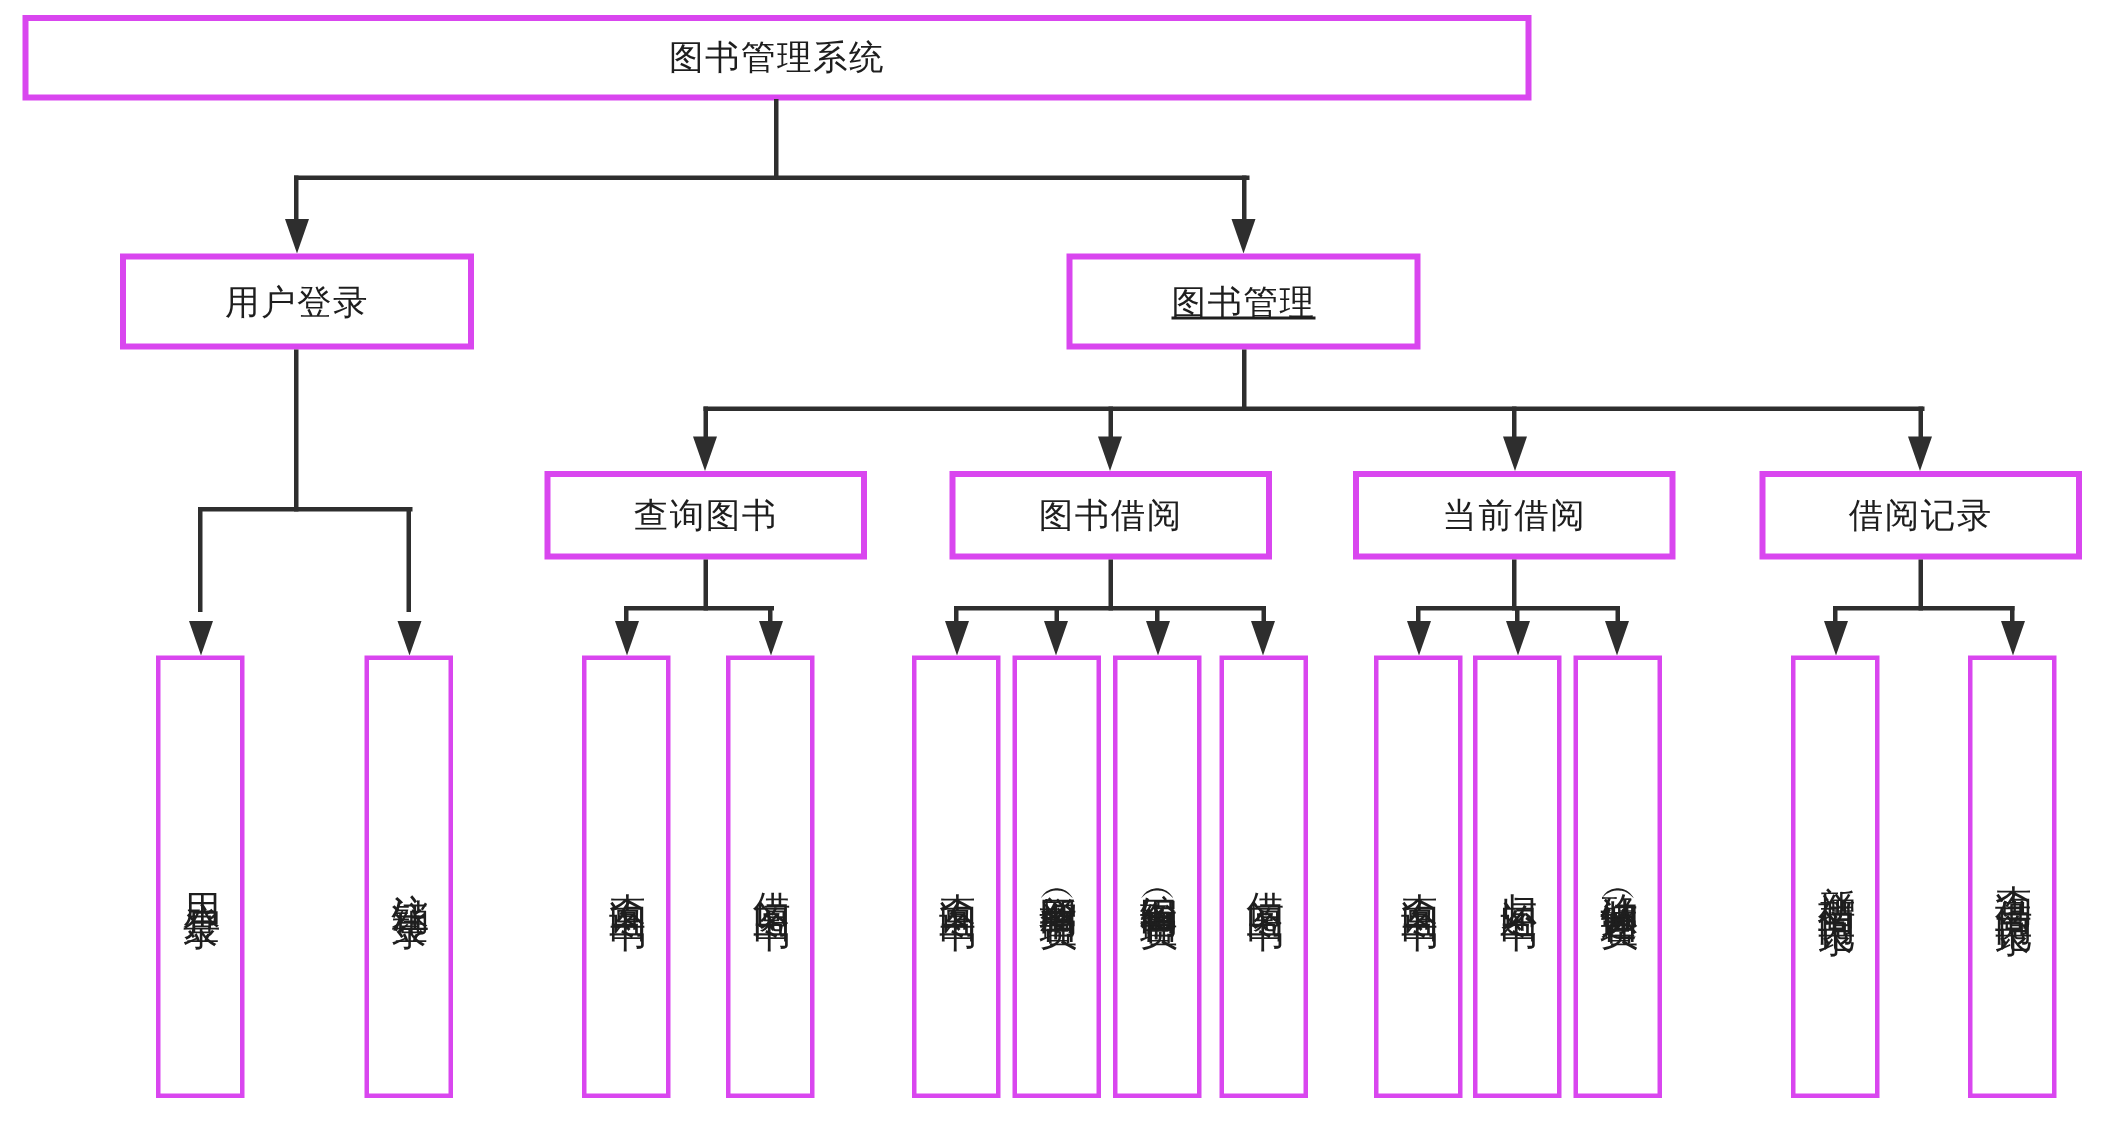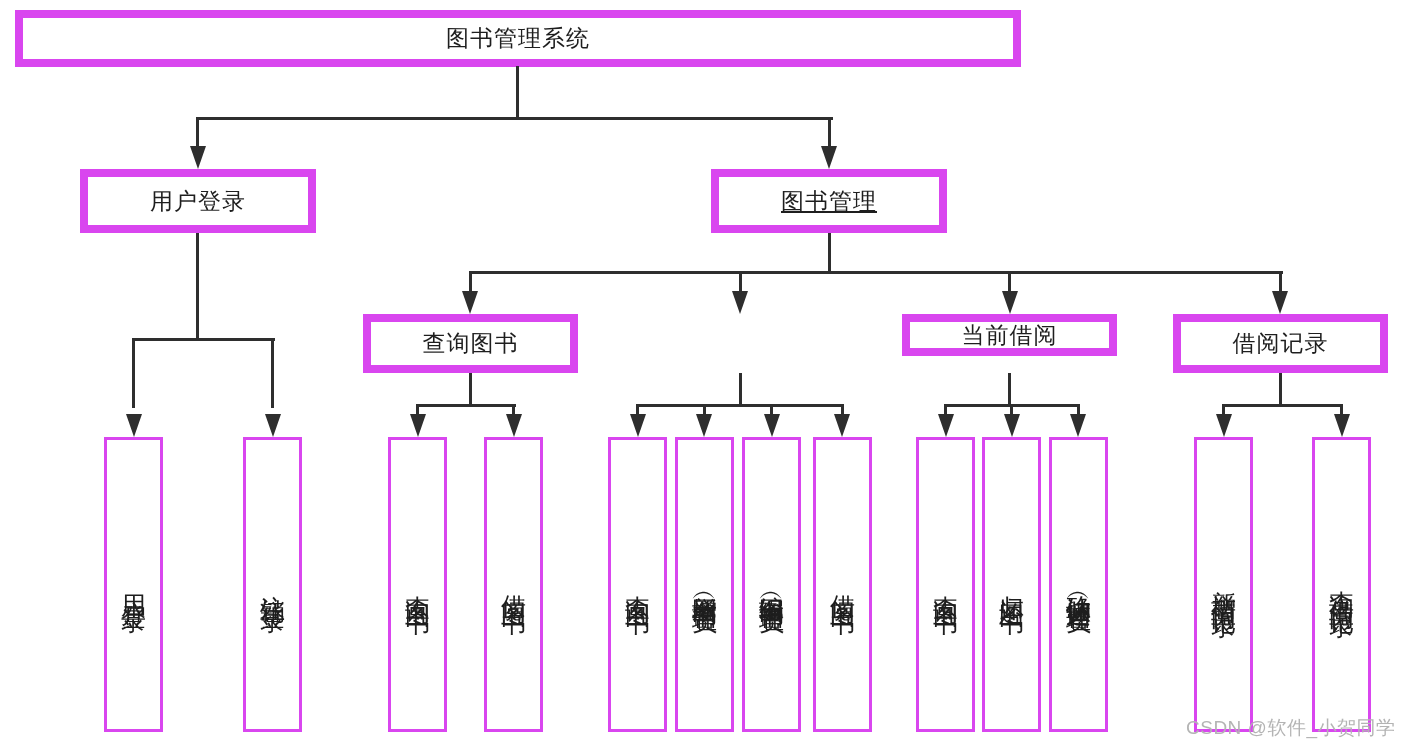--- a/index.html
+++ b/index.html
@@ -2,21 +2,21 @@
 <html><head>
 <meta charset="utf-8">
 <style>
   html,body{margin:0;padding:0;background:#fff;}
   .canvas{
     position:relative;width:1405px;height:747px;background:#ffffff;
     font-family:"Liberation Sans","DejaVu Sans",sans-serif;color:#1e1e1e;
     overflow:hidden;
   }
   .box{
-    position:absolute;background:#ffffff;border:8px solid #d946ef;
+    position:absolute;background:#ffffff;border:4px solid #d946ef;
     display:flex;align-items:center;justify-content:center;box-sizing:border-box;
   }
   .hbox{font-size:23px;letter-spacing:1px;}
   .vbox{
     border-width:3px;
     writing-mode:vertical-rl;text-orientation:mixed;
     font-size:25px;letter-spacing:5px;line-height:1;
   }
   .vbox.packed{letter-spacing:2px;}
   .vline,.hline{position:absolute;background:#2e2e2e;}
@@ -69,21 +69,24 @@
   <div class="vline" style="left:1008px;top:271px;height:22px;"></div>
   <div class="vline" style="left:1279px;top:271px;height:22px;"></div>
   <div class="arrow" style="left:462px;top:291px;"></div>
   <div class="arrow" style="left:732px;top:291px;"></div>
   <div class="arrow" style="left:1002px;top:291px;"></div>
   <div class="arrow" style="left:1272px;top:291px;"></div>
 
   <div class="box hbox" style="left:363px;top:314px;width:215px;height:59px;">
     <span>查询图书</span>
   </div>
-  <div class="box hbox" style="left:902px;top:314px;width:215px;height:42px;">
+  <div class="box hbox" style="left:633px;top:314px;width:215px;height:59px;">
+    <span>图书借阅</span>
+  </div>
+  <div class="box hbox" style="left:902px;top:314px;width:215px;height:59px;">
     <span>当前借阅</span>
   </div>
   <div class="box hbox" style="left:1173px;top:314px;width:215px;height:59px;">
     <span>借阅记录</span>
   </div>
 
   <div class="vline" style="left:469px;top:373px;height:34px;"></div>
   <div class="hline" style="left:416px;top:404px;width:100px;"></div>
   <div class="vline" style="left:416px;top:404px;height:12px;"></div>
   <div class="vline" style="left:512px;top:404px;height:12px;"></div>
@@ -154,15 +157,14 @@
     <span>确认归还（管理员）</span>
   </div>
 
   <div class="box vbox" style="left:1194px;top:437px;width:59px;height:295px;">
     <span>新增借阅记录</span>
   </div>
   <div class="box vbox" style="left:1312px;top:437px;width:59px;height:295px;">
     <span>查询借阅记录</span>
   </div>
 
-  <div class="watermark">CSDN @软件_小贺同学</div>
 
 </div>
 
 </body></html>

